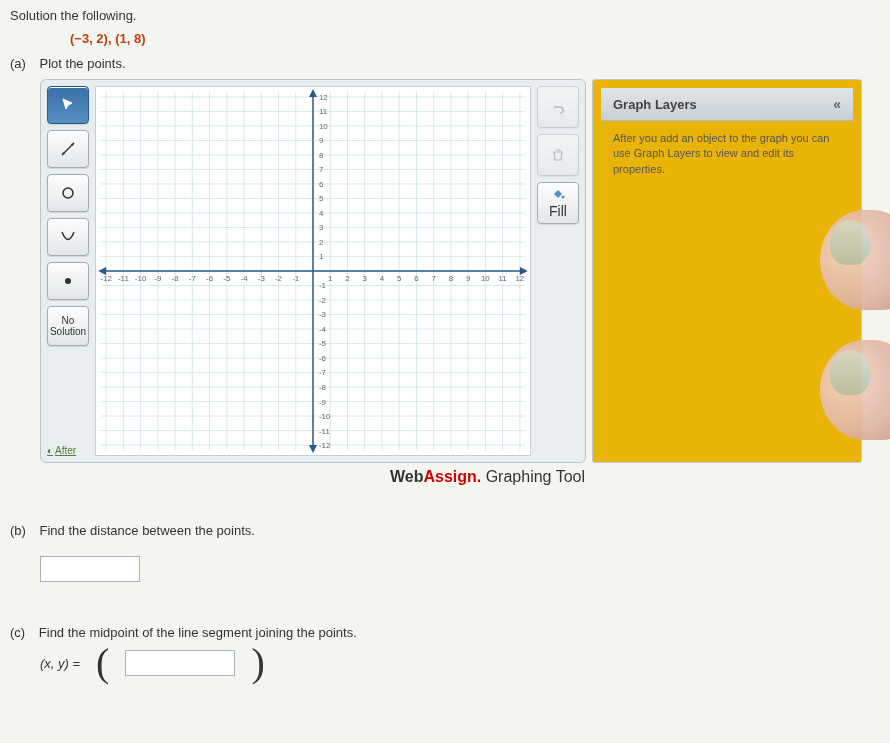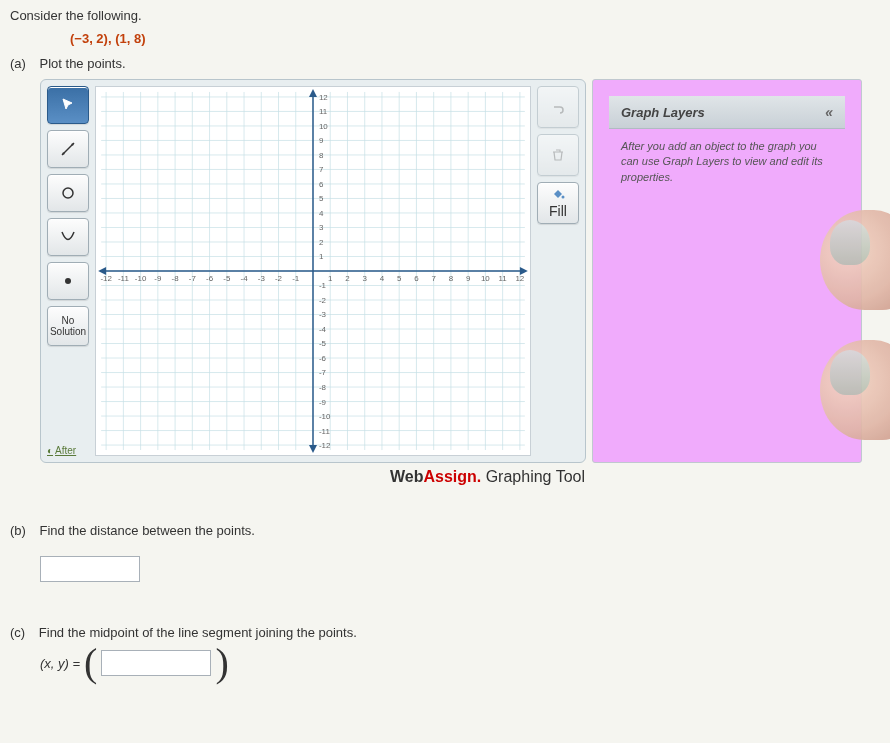--- a/index.html
+++ b/index.html
@@ -80,25 +80,24 @@
   position: absolute;
   bottom: -24px;
   right: 0;
   font-size: 16px;
   color: #333;
 }
 .graph-footer .assign { color: #c00; font-weight: bold; }
 .graph-footer .web { color: #333; font-weight: bold; }
 .layers-panel {
   width: 270px;
-  background: #f0abfc;
+  background: #eab308;
   border: 1px solid #c0c8cf;
   border-radius: 3px;
-  padding: 16px;
-  font-style: italic;
+  padding: 8px;
 }
 .layers-header {
   background: linear-gradient(#e0e5e8,#c8d0d6);
   border-bottom: 1px solid #b0bbc2;
   padding: 8px 12px;
   font-weight: bold;
   color: #444;
   display: flex;
   justify-content: space-between;
   align-items: center;
@@ -116,21 +115,21 @@
   width: 100px;
   height: 26px;
   border: 1px solid #a8b0b8;
   background: #fff;
   margin: 10px 0 0 30px;
 }
 .midpoint-row {
   display: flex;
   align-items: center;
   margin: 10px 0 0 30px;
-  gap: 4px;
+  gap: 16px;
 }
 .paren {
   font-size: 40px;
   font-family: serif;
   color: #333;
   line-height: 0.6;
 }
 .midpoint-box {
   width: 110px;
   height: 26px;
@@ -159,21 +158,21 @@
   background: linear-gradient(#d8dad5,#b8bfaf);
   border-radius: 50% 50% 40% 40%;
   left: 10px;
   top: 10px;
 }
 .collapse-icon { font-size: 14px; color: #666; }
 </style>
 </head>
 <body>
 
-<div class="question-header">Consider the following.</div>
+<div class="question-header">Solution the following.</div>
 <div class="points">(−3, 2), (1, 8)</div>
 
 <div class="part-label">
   <span class="tag">(a)</span>
   <span>Plot the points.</span>
 </div>
 
 <div class="graph-area">
   <div class="graph-panel">
     <div class="tool-col">

